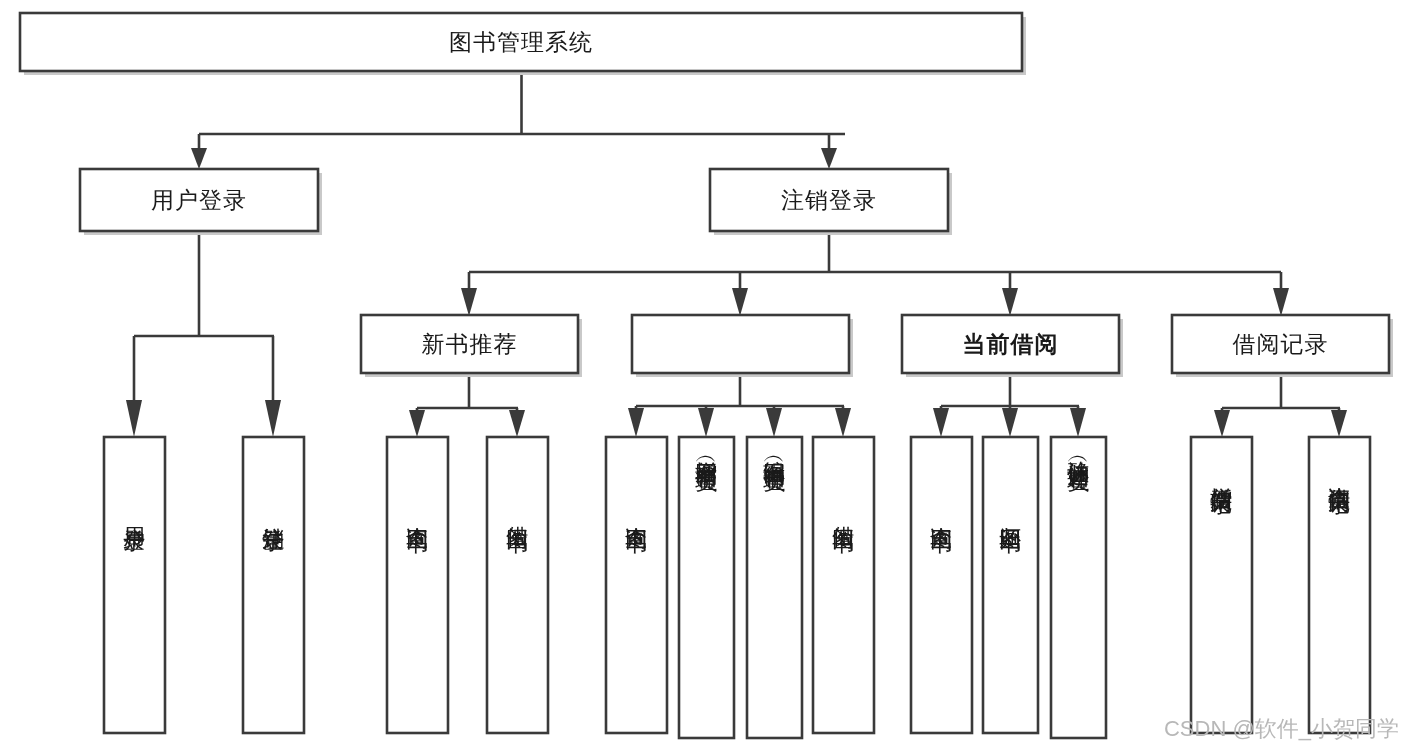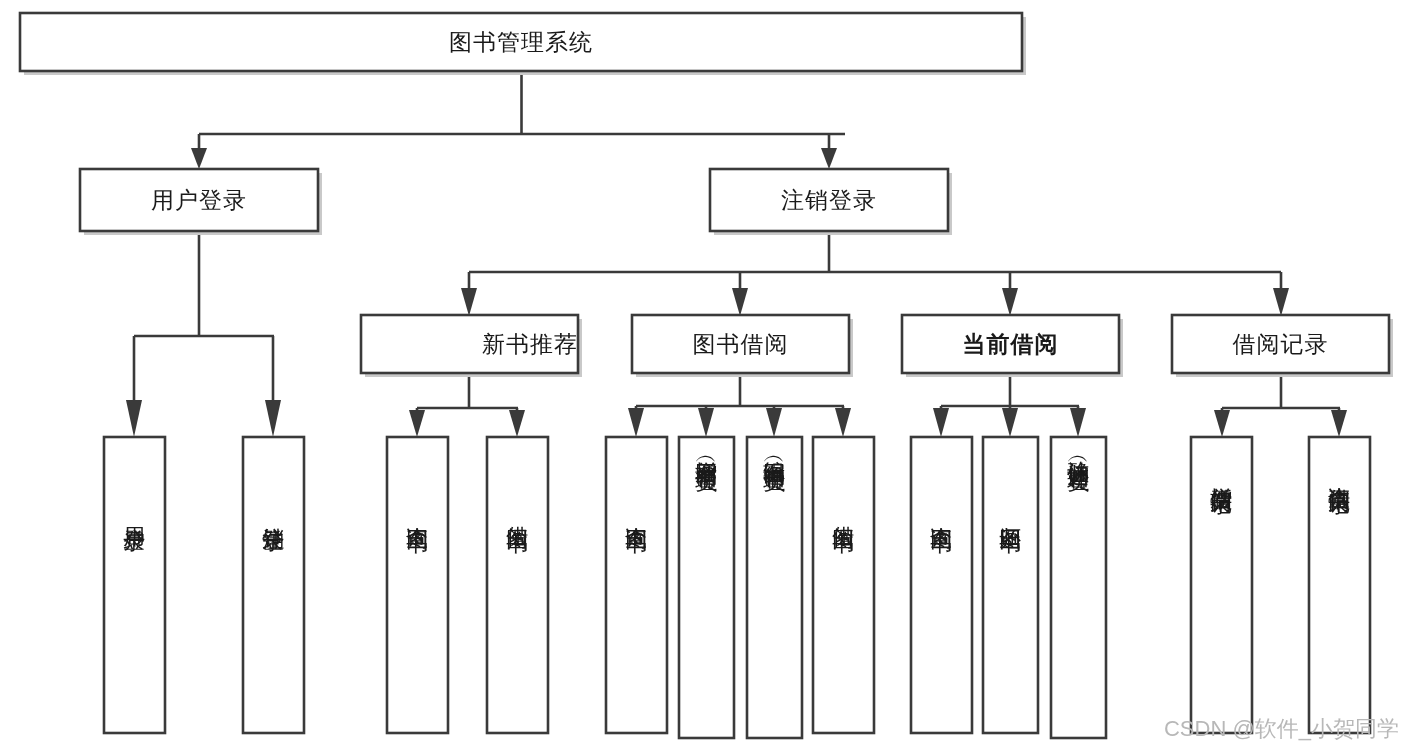--- a/index.html
+++ b/index.html
@@ -206,27 +206,24 @@
   </div>
 
   <div class="hlabel-wrap" style="left:80px; top:169px; width:238px; height:62px;">
     <span class="hlabel-text">用户登录</span>
   </div>
 
   <div class="hlabel-wrap" style="left:710px; top:169px; width:238px; height:62px;">
     <span class="hlabel-text">注销登录</span>
   </div>
 
-  <div class="hlabel-wrap" style="left:361px; top:315px; width:217px; height:58px;justify-content:flex-end;">
+  <div class="hlabel-wrap" style="left:361px; top:315px; width:217px; height:58px;">
     <span class="hlabel-text">新书推荐</span>
   </div>
 
-  <div class="hlabel-wrap" style="left:632px; top:315px; width:217px; height:58px;">
-    <span class="hlabel-text">图书借阅</span>
-  </div>
 
   <div class="hlabel-wrap" style="left:902px; top:315px; width:217px; height:58px;font-weight:bold;">
     <span class="hlabel-text">当前借阅</span>
   </div>
 
   <div class="hlabel-wrap" style="left:1172px; top:315px; width:217px; height:58px;">
     <span class="hlabel-text">借阅记录</span>
   </div>
 
   <div class="vlabel-wrap" style="left:104px; top:437px; width:61px; height:296px; padding-top:72px;">

